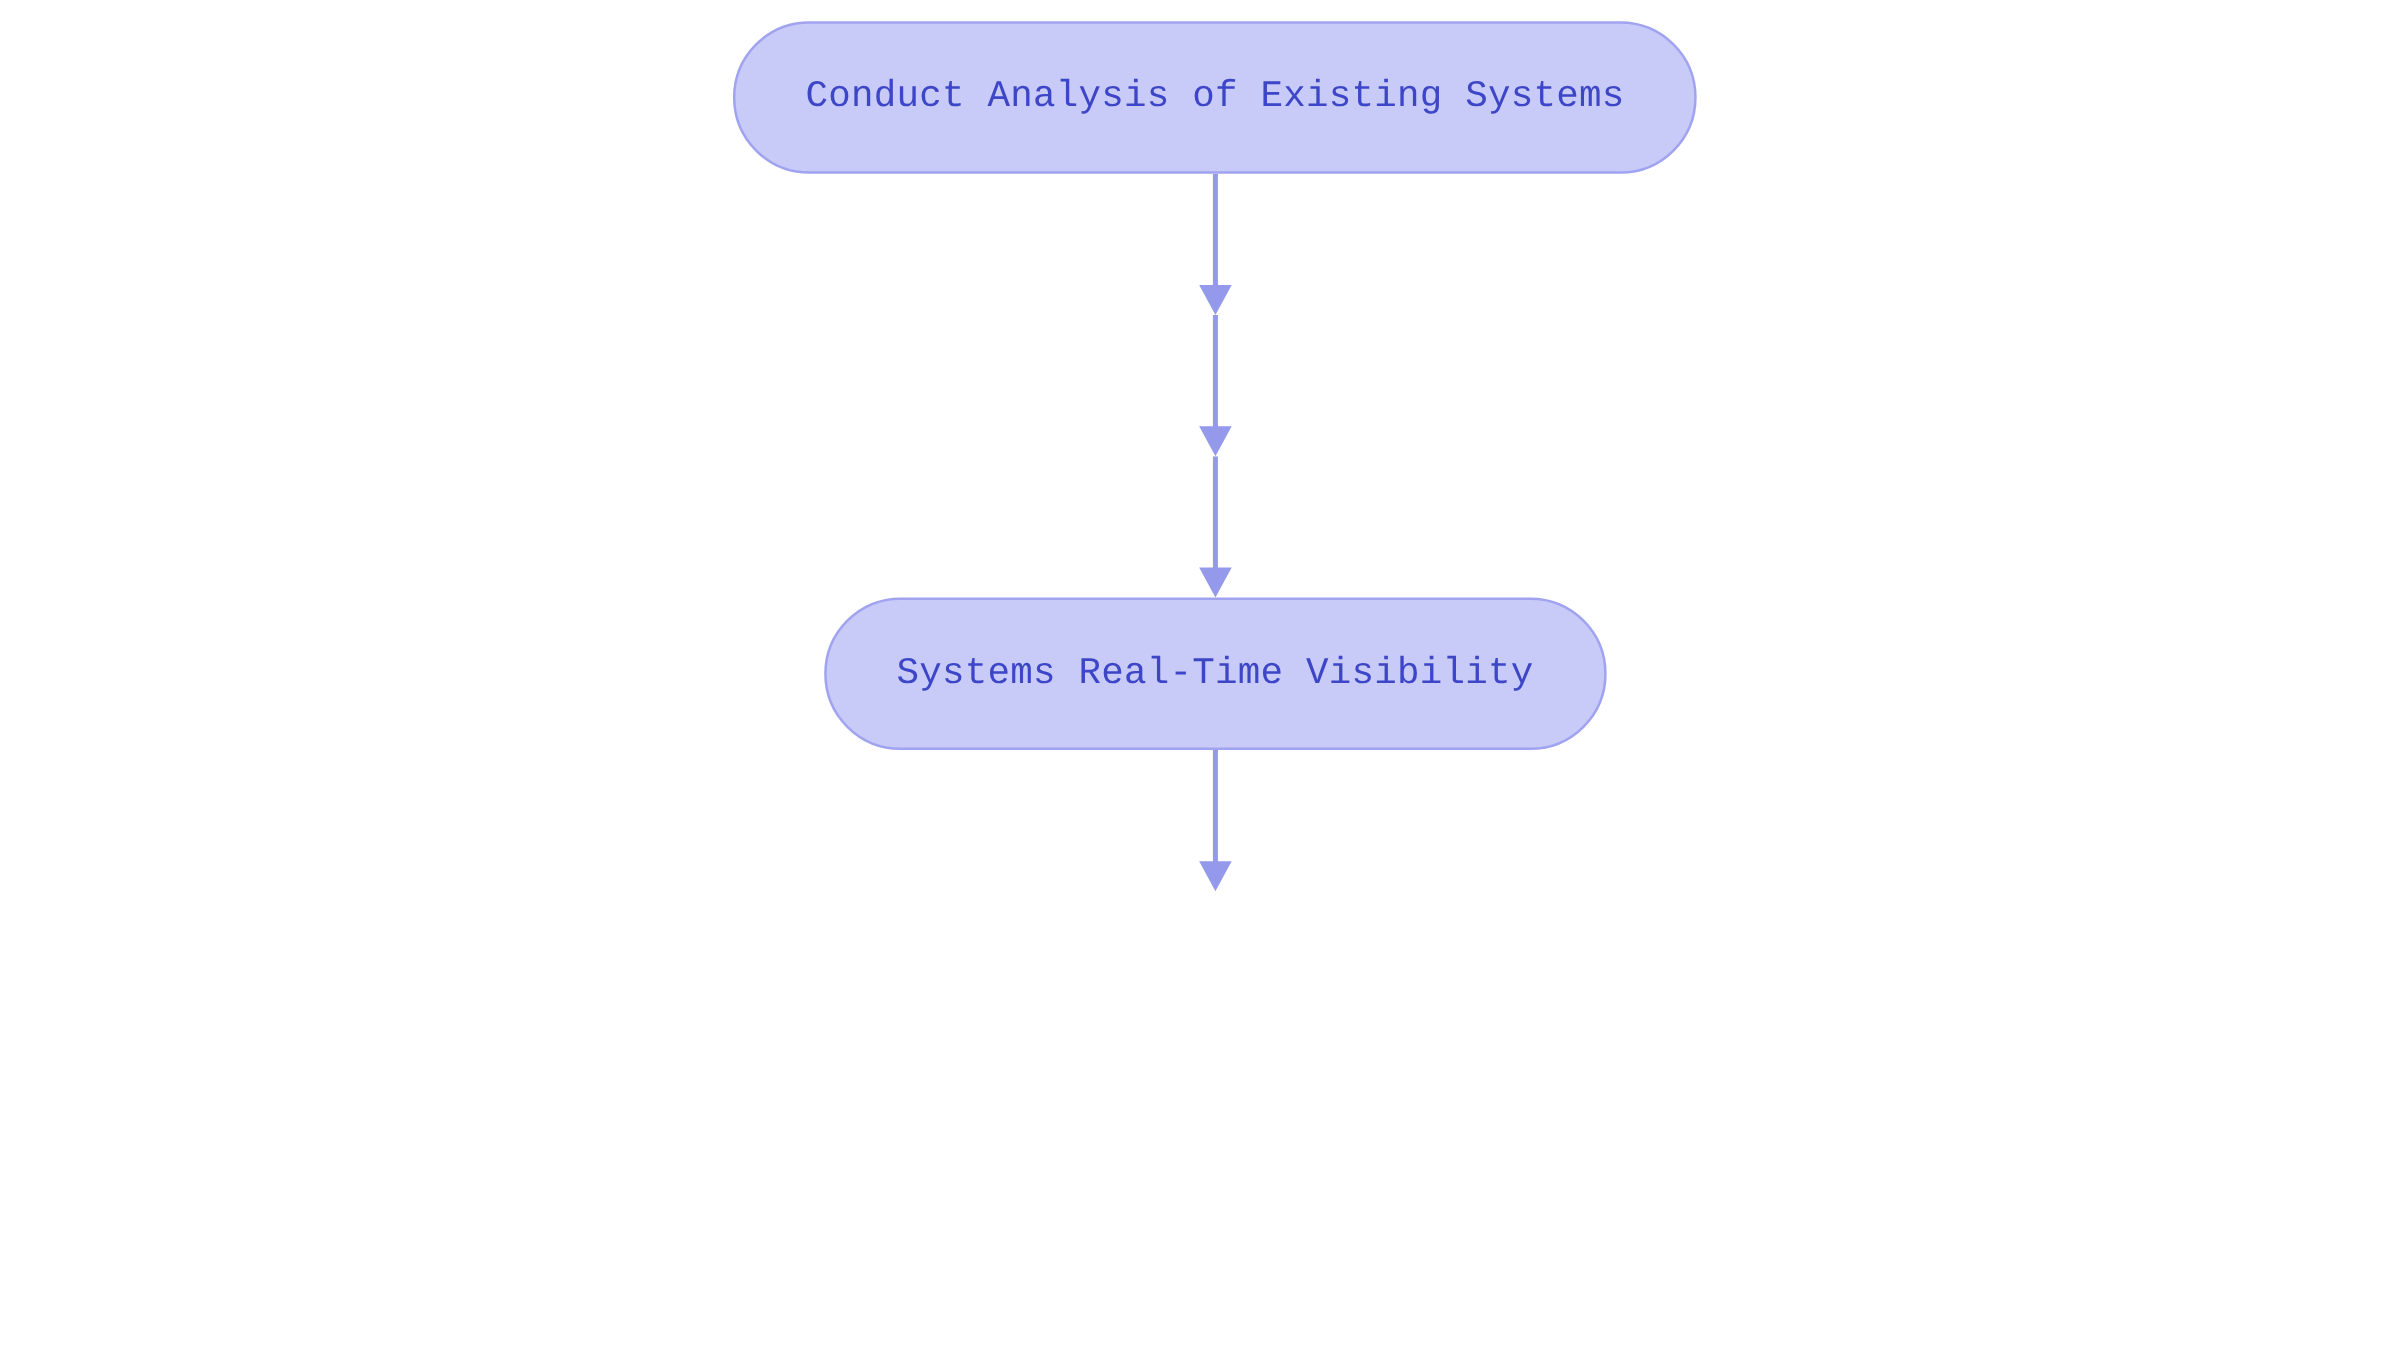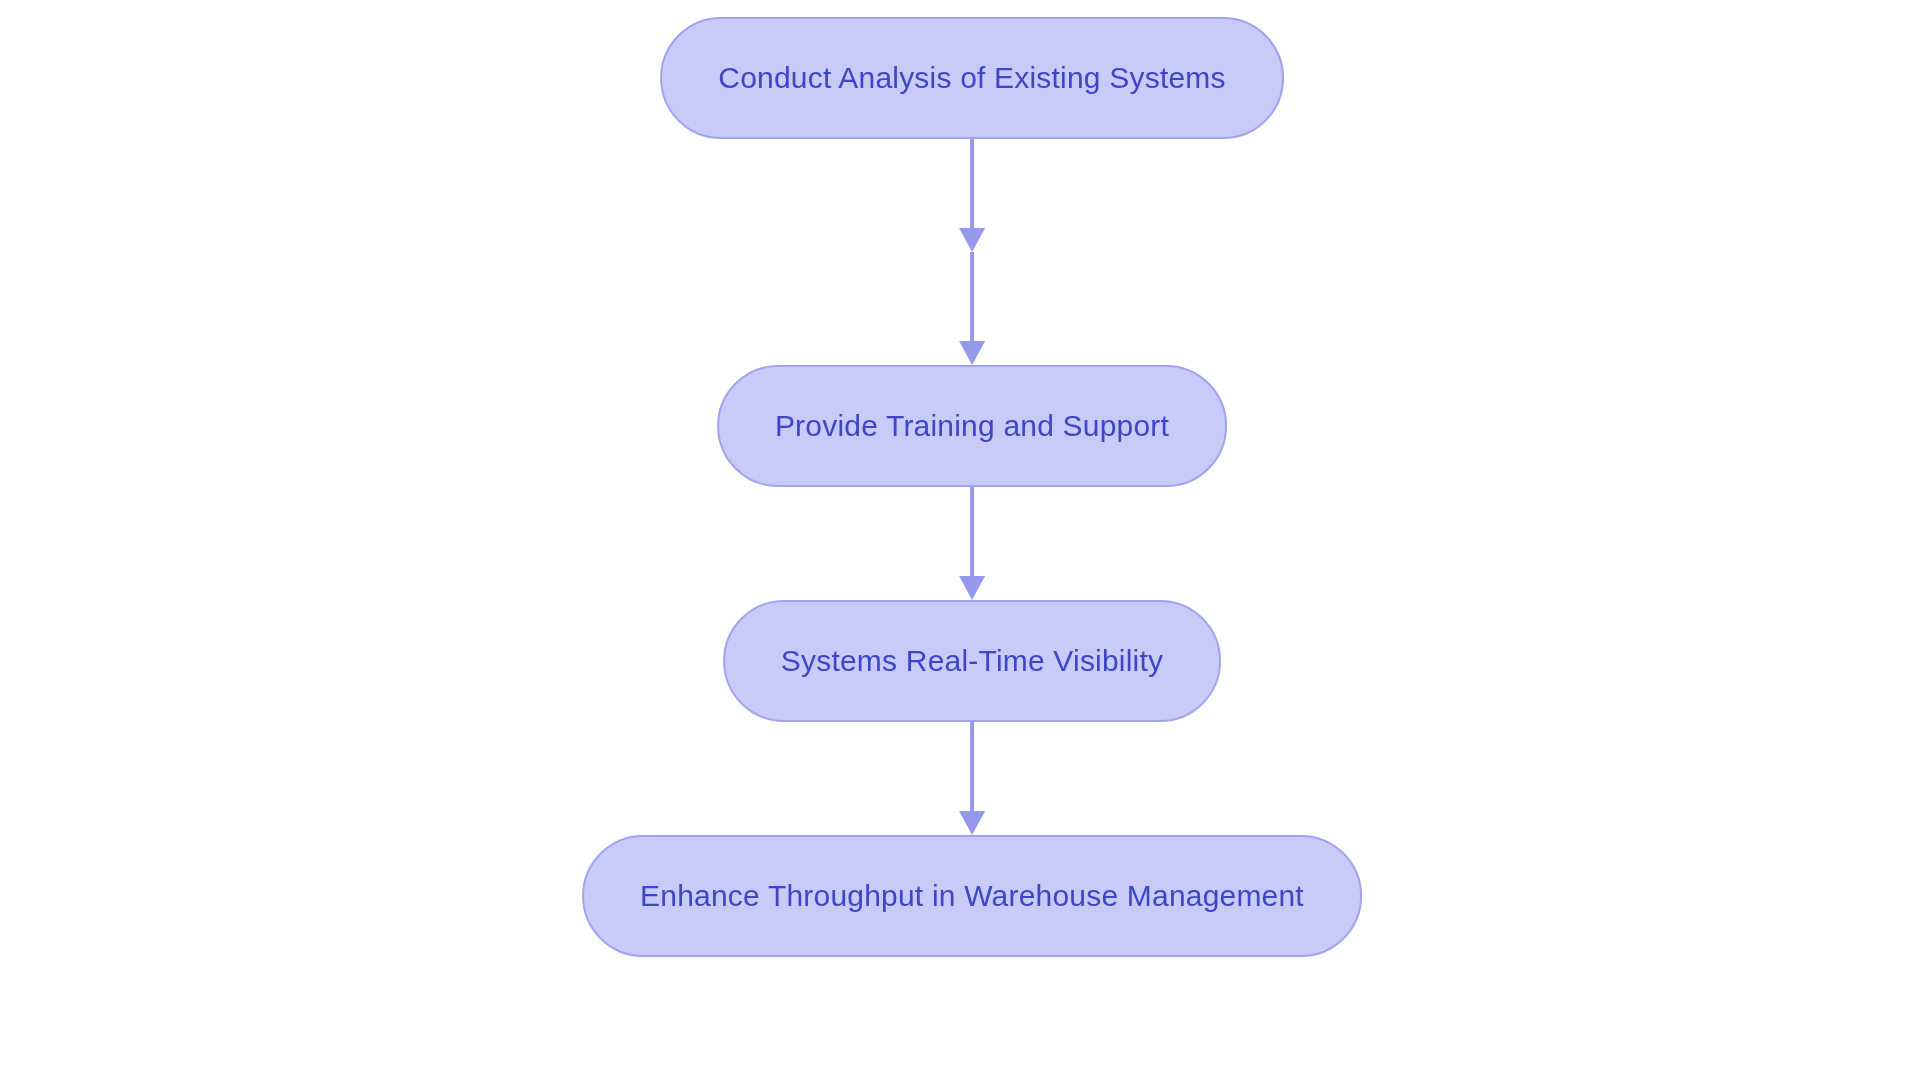--- a/index.html
+++ b/index.html
@@ -14,20 +14,21 @@
     width: 1920px;
     height: 1083px;
     background: var(--background);
     overflow: hidden;
     font-family: "Liberation Sans", "DejaVu Sans", sans-serif;
   }
   .canvas {
     position: relative;
     width: 1920px;
     height: 1083px;
+    font-family: Liberation Mono, monospace;
   }
   .flow-column {
     position: absolute;
     top: 17px;
     left: 50%;
     transform: translateX(calc(-50% + 12px));
     display: flex;
     flex-direction: column;
     align-items: center;
   }
@@ -67,36 +68,30 @@
       <rect x="12" y="0" width="4" height="92" fill="currentColor"></rect>
       <polygon points="1,89 27,89 14,113" fill="currentColor"></polygon>
     </svg>
 
 
     <svg class="flow-arrow" width="28" height="113" viewBox="0 0 28 113" aria-hidden="true">
       <rect x="12" y="0" width="4" height="92" fill="currentColor"></rect>
       <polygon points="1,89 27,89 14,113" fill="currentColor"></polygon>
     </svg>
 
-    <div class="flow-node">
-      <span class="flow-node-label">Provide Training and Support</span>
-    </div>
 
     <svg class="flow-arrow" width="28" height="113" viewBox="0 0 28 113" aria-hidden="true">
       <rect x="12" y="0" width="4" height="92" fill="currentColor"></rect>
       <polygon points="1,89 27,89 14,113" fill="currentColor"></polygon>
     </svg>
 
     <div class="flow-node">
       <span class="flow-node-label">Systems Real-Time Visibility</span>
     </div>
 
     <svg class="flow-arrow" width="28" height="113" viewBox="0 0 28 113" aria-hidden="true">
       <rect x="12" y="0" width="4" height="92" fill="currentColor"></rect>
       <polygon points="1,89 27,89 14,113" fill="currentColor"></polygon>
     </svg>
 
-    <div class="flow-node">
-      <span class="flow-node-label">Enhance Throughput in Warehouse Management</span>
-    </div>
 
   </div>
 </div>
 
 </body></html>

